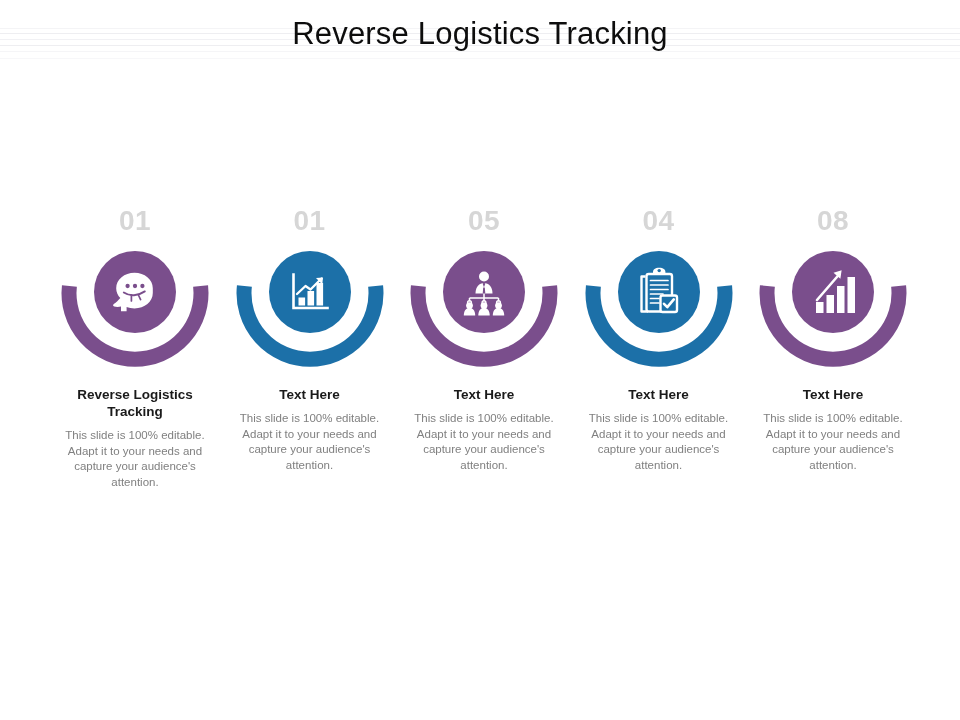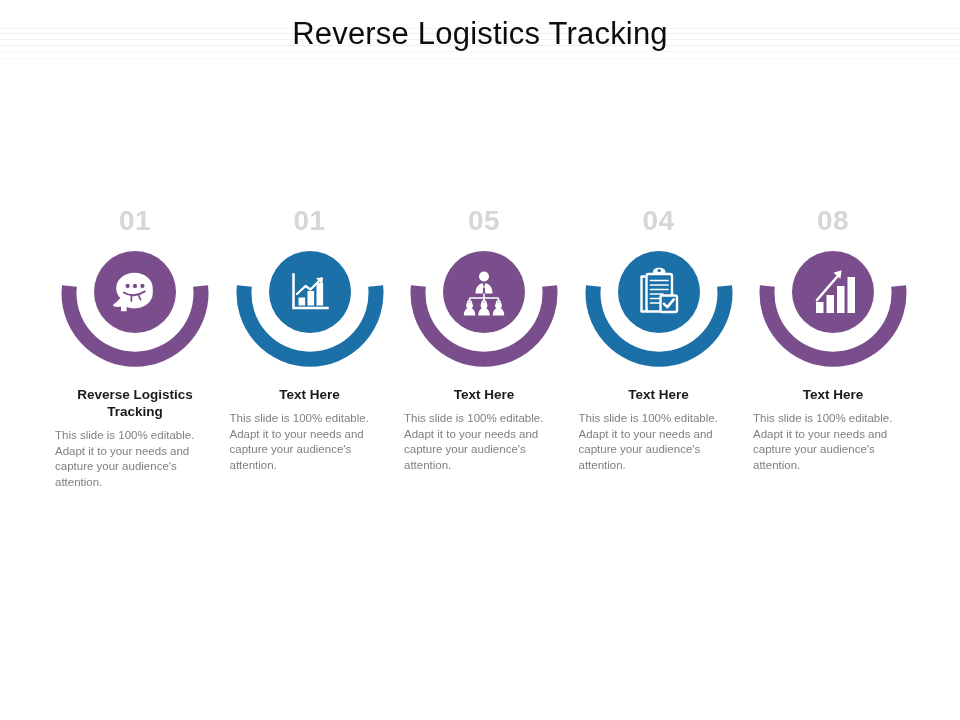--- a/index.html
+++ b/index.html
@@ -121,20 +121,21 @@
     line-height: 17px;
     text-align: center;
     width: 170px;
   }
   .caption-body {
     margin-top: 8px;
     font-size: 11.5px;
     font-weight: 400;
     color: #808080;
     line-height: 15.5px;
+    text-align: center;
     width: 160px;
   }
 </style>
 </head>
 <body>
 
 <div class="slide">
 
   <div class="title-band">
     <div class="rule-set">

